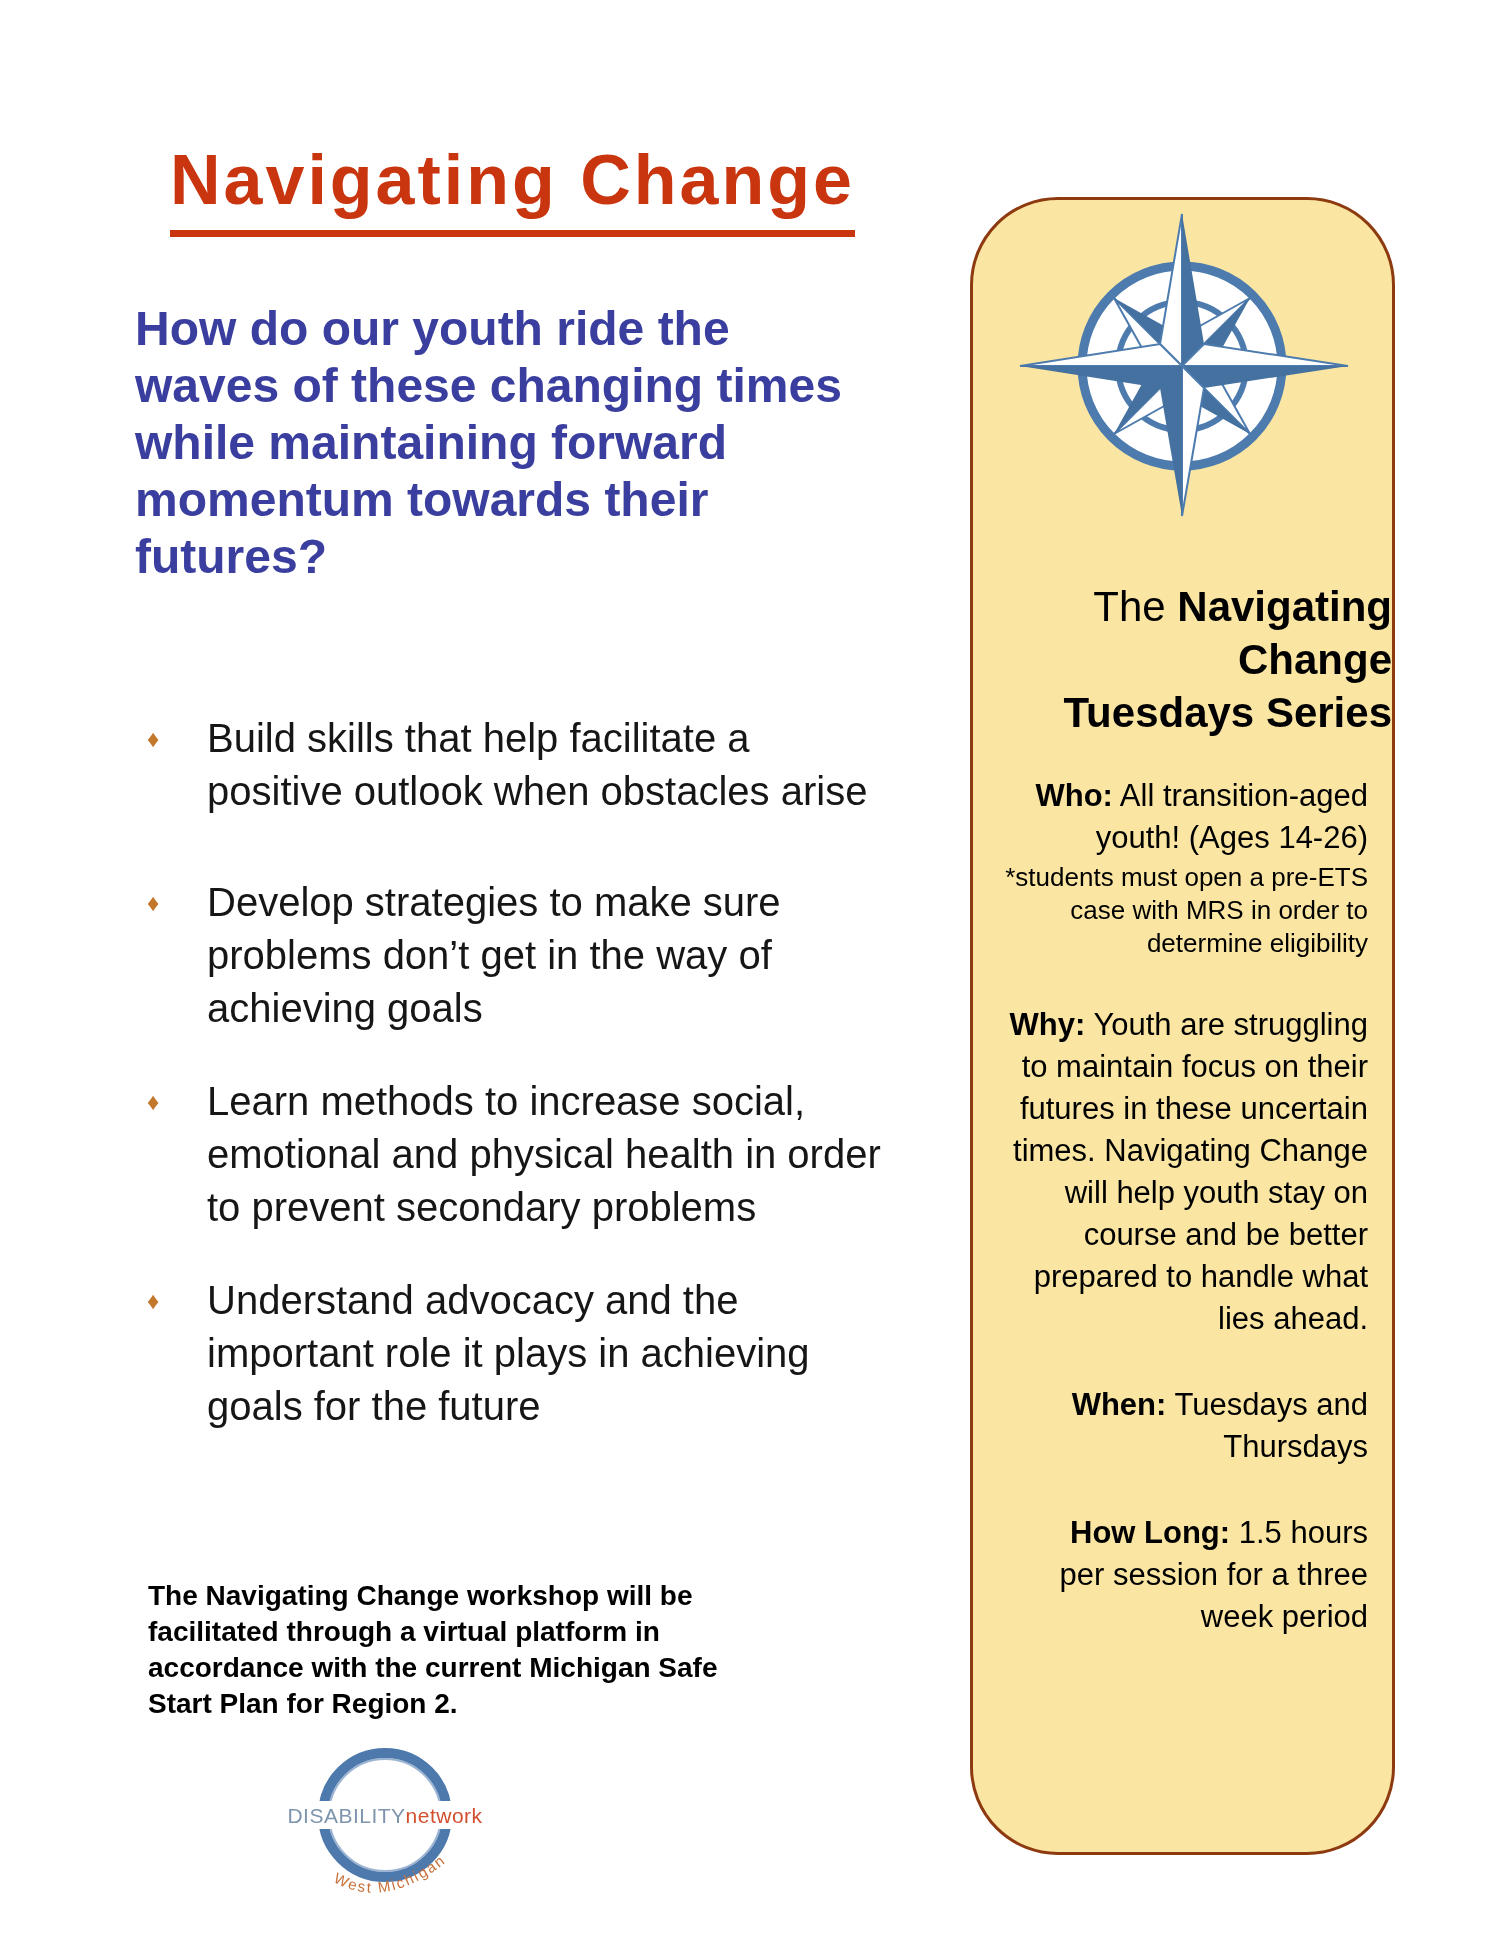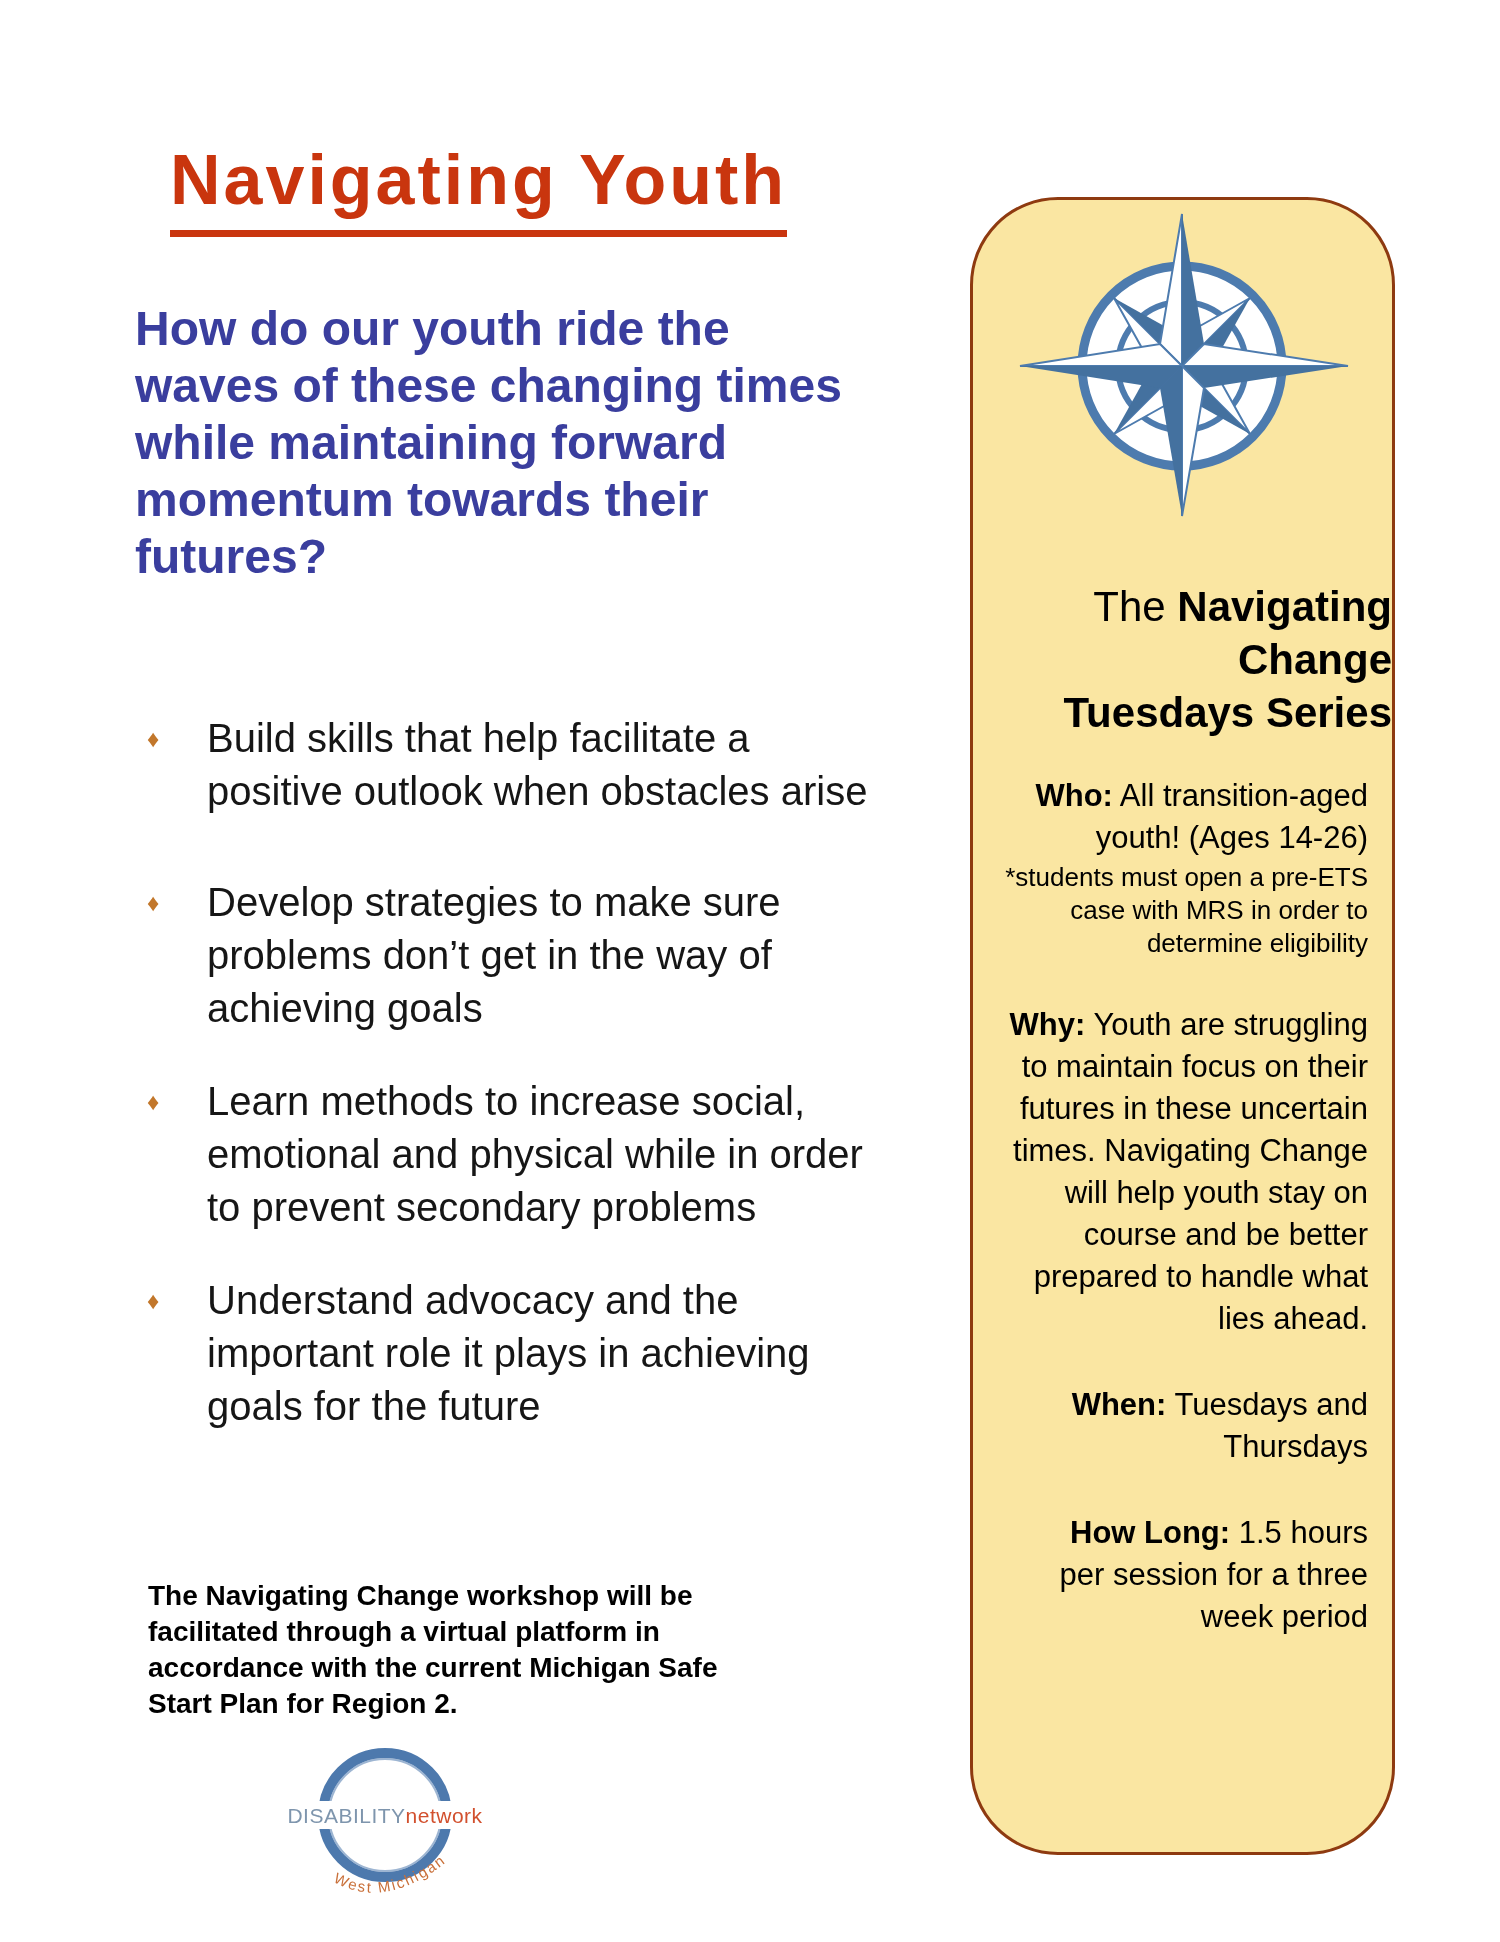--- a/index.html
+++ b/index.html
@@ -70,21 +70,21 @@
   .sb-section { margin-top:44px; font-size:31px; line-height:42px; color:#000000; }
   .sb-section.first { margin-top:36px; }
   .sb-section .label { font-weight:bold; white-space:nowrap; }
   .sb-note { font-size:26px; line-height:33px; margin-top:2px; }
 </style>
 </head>
 <body>
 
 <div class="page">
 
-  <div class="flyer-title">Navigating Youth</div>
+  <div class="flyer-title">Navigating Change</div>
 
   <div class="intro">
     <div>How do our youth ride the</div>
     <div>waves of these changing times</div>
     <div>while maintaining forward</div>
     <div>momentum towards their</div>
     <div>futures?</div>
   </div>
 
   <div class="bullets">
@@ -100,21 +100,21 @@
       <div>
         <div>Develop strategies to make sure</div>
         <div>problems don’t get in the way of</div>
         <div>achieving goals</div>
       </div>
     </div>
     <div class="bullet-item">
       <span class="bullet-marker">♦</span>
       <div>
         <div>Learn methods to increase social,</div>
-        <div>emotional and physical while in order</div>
+        <div>emotional and physical health in order</div>
         <div>to prevent secondary problems</div>
       </div>
     </div>
     <div class="bullet-item">
       <span class="bullet-marker">♦</span>
       <div>
         <div>Understand advocacy and the</div>
         <div>important role it plays in achieving</div>
         <div>goals for the future</div>
       </div>

